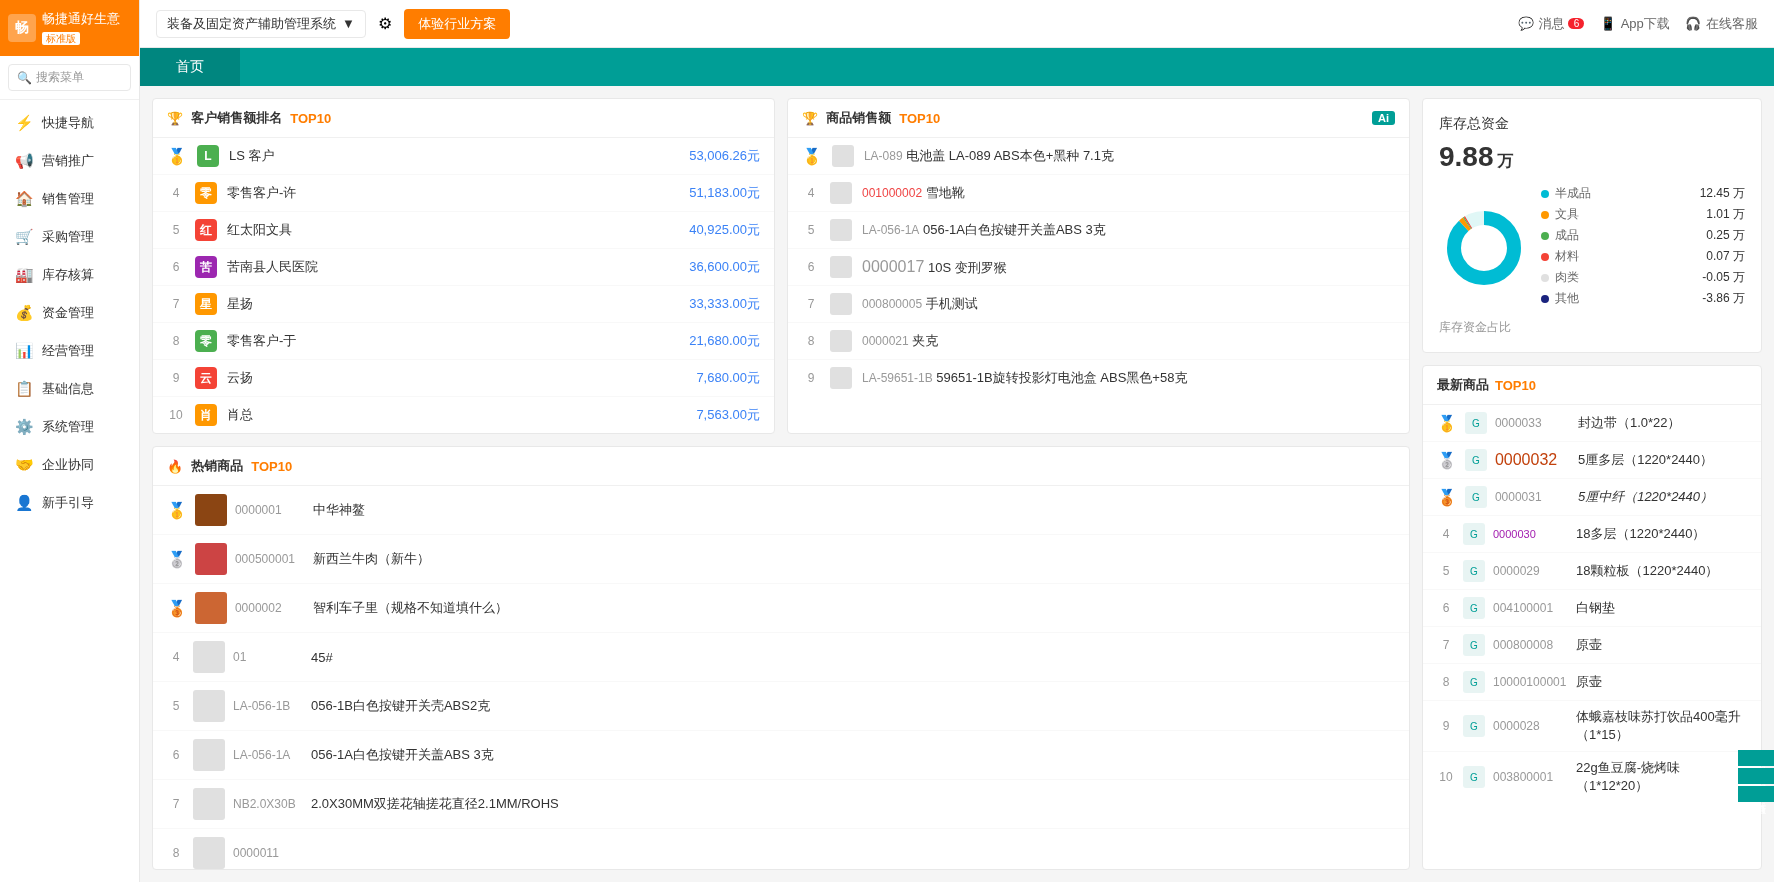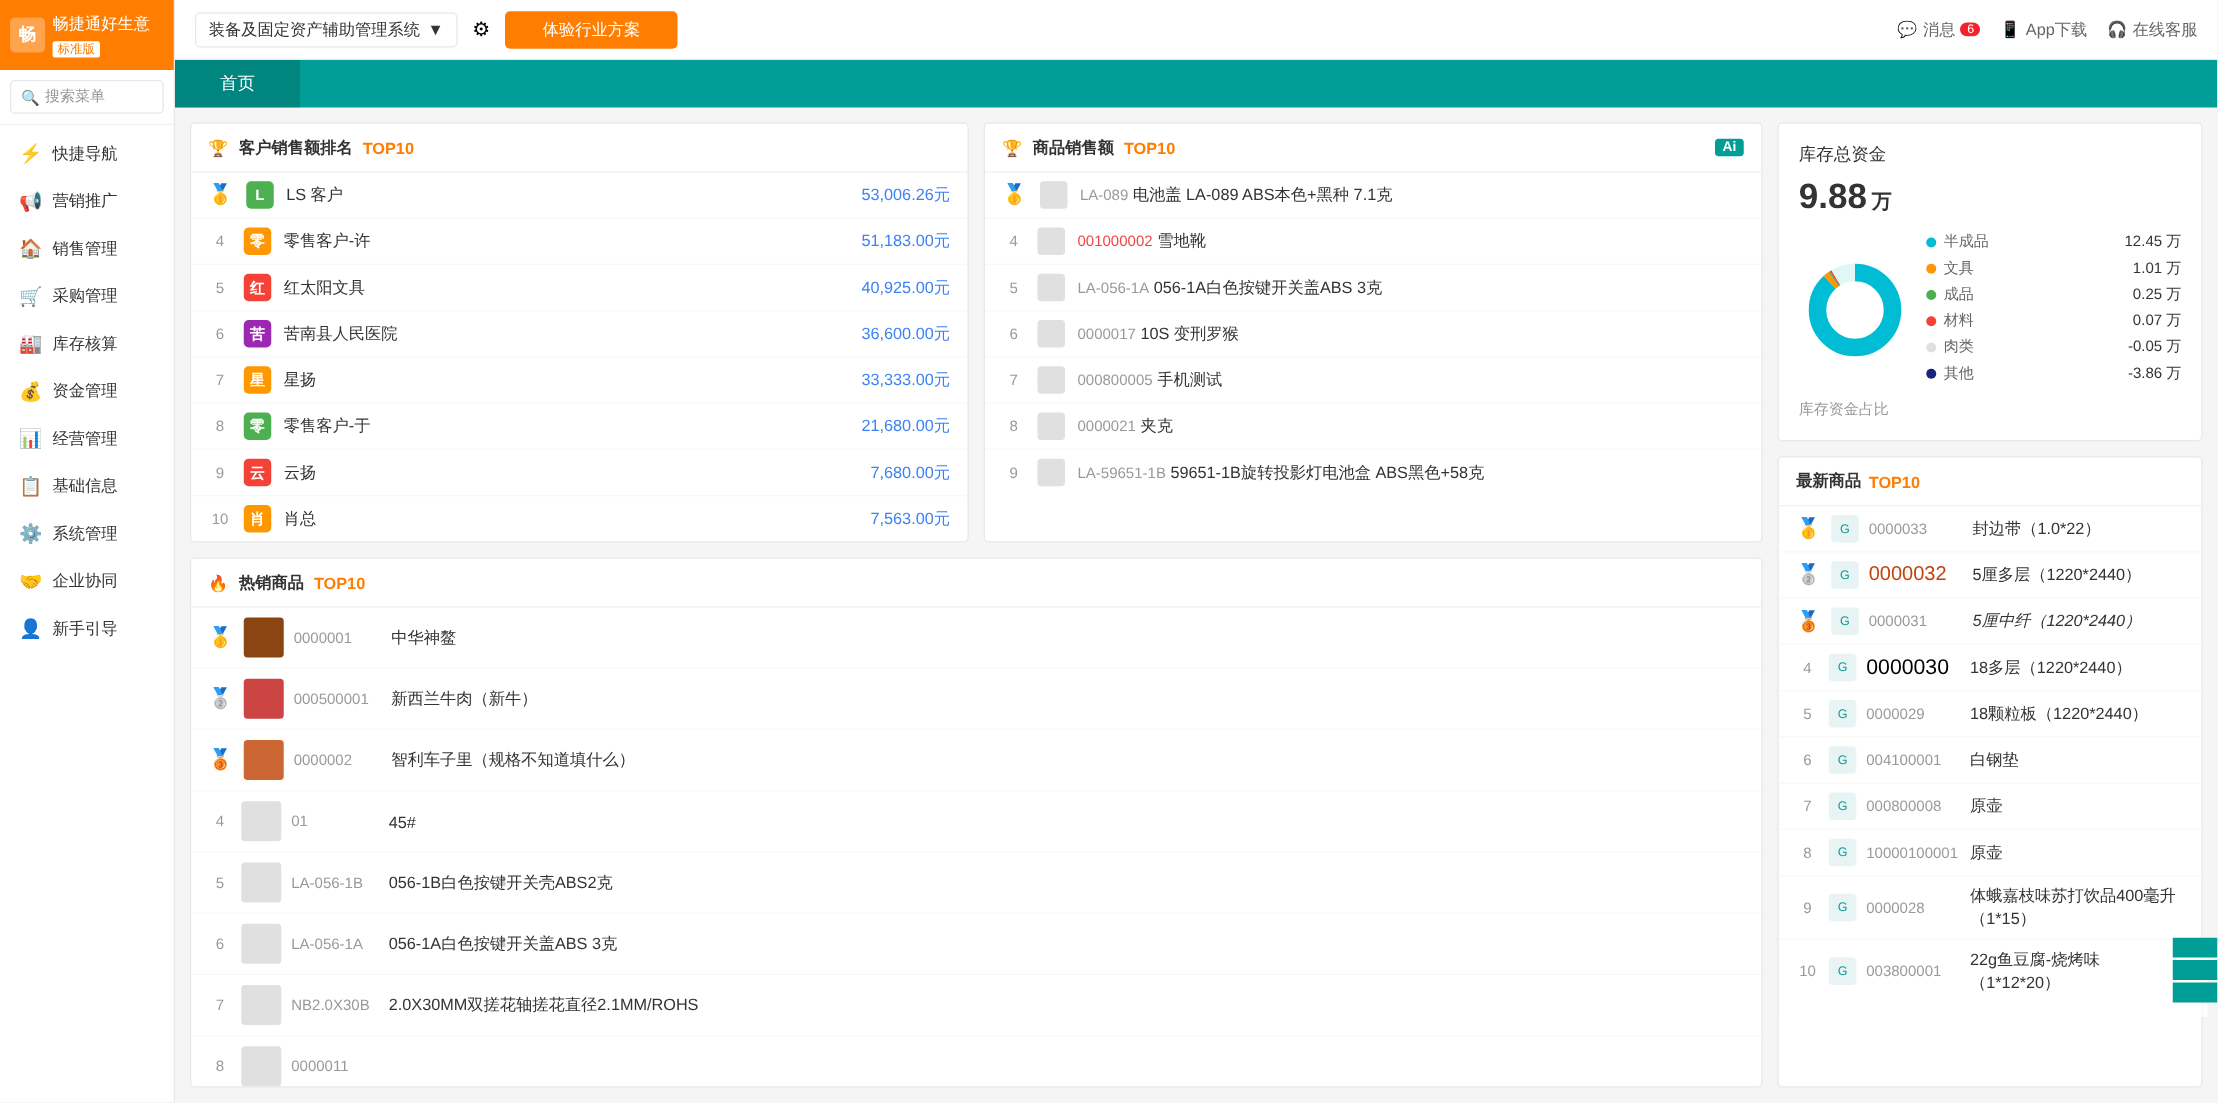--- a/index.html
+++ b/index.html
@@ -17,21 +17,21 @@
     .sidebar-menu { flex: 1; overflow-y: auto; padding: 4px 0; }
     .sidebar-item { display: flex; align-items: center; gap: 8px; padding: 10px 16px; cursor: pointer; color: #333; font-size: 13px; transition: background 0.2s; }
     .sidebar-item-icon { width: 18px; height: 18px; display: flex; align-items: center; justify-content: center; font-size: 15px; color: #aaa; flex-shrink: 0; }
 
     
     .main { flex: 1; display: flex; flex-direction: column; overflow: hidden; }
 
     
     .top-header { background: #fff; border-bottom: 1px solid #e8e8e8; padding: 0 16px; height: 48px; display: flex; align-items: center; gap: 12px; flex-shrink: 0; }
     .system-selector { display: flex; align-items: center; gap: 6px; border: 1px solid #e8e8e8; border-radius: 4px; padding: 4px 10px; cursor: pointer; color: #333; font-size: 13px; }
-    .trial-btn { background: #ff7d00; color: #fff; border: none; border-radius: 4px; padding: 6px 30px; cursor: pointer; font-size: 13px; }
+    .trial-btn { background: #ff7d00; color: #fff; border: none; border-radius: 4px; padding: 6px 14px; cursor: pointer; font-size: 13px; }
     .header-right { margin-left: auto; display: flex; align-items: center; gap: 16px; font-size: 13px; color: #666; }
     .header-right-item { display: flex; align-items: center; gap: 4px; cursor: pointer; }
     .badge { background: #f5222d; color: #fff; font-size: 10px; border-radius: 8px; padding: 0 4px; min-width: 16px; text-align: center; }
 
     
     .nav-tabs { background: #009e96; display: flex; align-items: center; flex-shrink: 0; }
     .nav-tab { padding: 10px 36px; color: #fff; cursor: pointer; font-size: 14px; }
     .nav-tab.active { background: rgba(0,0,0,0.15); }
 
     
@@ -270,21 +270,21 @@
               <span class="item-name"><span style="color:#ef4444;font-size:12px;text-align:right;">001000002</span> <span>雪地靴</span></span>
             </div>
             <div class="table-row-item">
               <span style="width:18px;text-align:center;font-size:12px;color:#999;">5</span>
               <div style="width:22px;height:22px;background:#e0e0e0;border-radius:3px;flex-shrink:0;"></div>
               <span class="item-name"><span style="color:#999;font-size:12px;">LA-056-1A</span> <span>056-1A白色按键开关盖ABS 3克</span></span>
             </div>
             <div class="table-row-item">
               <span style="width:18px;text-align:center;font-size:12px;color:#999;">6</span>
               <div style="width:22px;height:22px;background:#e0e0e0;border-radius:3px;flex-shrink:0;"></div>
-              <span class="item-name"><span style="color:#999;font-size:12px;">0000017</span> <span>10S 变刑罗猴</span></span>
+              <span class="item-name"><span style="color:#999;font-size:16px;">0000017</span> <span>10S 变刑罗猴</span></span>
             </div>
             <div class="table-row-item">
               <span style="width:18px;text-align:center;font-size:12px;color:#999;">7</span>
               <div style="width:22px;height:22px;background:#e0e0e0;border-radius:3px;flex-shrink:0;"></div>
               <span class="item-name"><span style="color:#999;font-size:12px;">000800005</span> <span>手机测试</span></span>
             </div>
             <div class="table-row-item">
               <span style="width:18px;text-align:center;font-size:12px;color:#999;">8</span>
               <div style="width:22px;height:22px;background:#e0e0e0;border-radius:3px;flex-shrink:0;"></div>
               <span class="item-name"><span style="color:#999;font-size:12px;">0000021</span> <span>夹克</span></span>
@@ -434,21 +434,21 @@
           </div>
           <div class="latest-item">
             <span style="font-size:16px;">🥉</span>
             <div class="latest-img">G</div>
             <span style="color:#999;font-size:12px;width:75px;flex-shrink:0;">0000031</span>
             <span style="flex:1;font-size:13px;color:#333;font-style:italic;">5厘中纤（1220*2440）</span>
           </div>
           <div class="latest-item">
             <span style="width:18px;text-align:center;font-size:12px;color:#999;">4</span>
             <div class="latest-img">G</div>
-            <span style="color:#000000;font-size:17px;width:75px;flex-shrink:0;">0000030</span>
+            <span style="color:#a21caf;font-size:11px;width:75px;flex-shrink:0;">0000030</span>
             <span style="flex:1;font-size:13px;color:#333;">18多层（1220*2440）</span>
           </div>
           <div class="latest-item">
             <span style="width:18px;text-align:center;font-size:12px;color:#999;">5</span>
             <div class="latest-img">G</div>
             <span style="color:#999;font-size:12px;width:75px;flex-shrink:0;">0000029</span>
             <span style="flex:1;font-size:13px;color:#333;">18颗粒板（1220*2440）</span>
           </div>
           <div class="latest-item">
             <span style="width:18px;text-align:center;font-size:12px;color:#999;">6</span>

